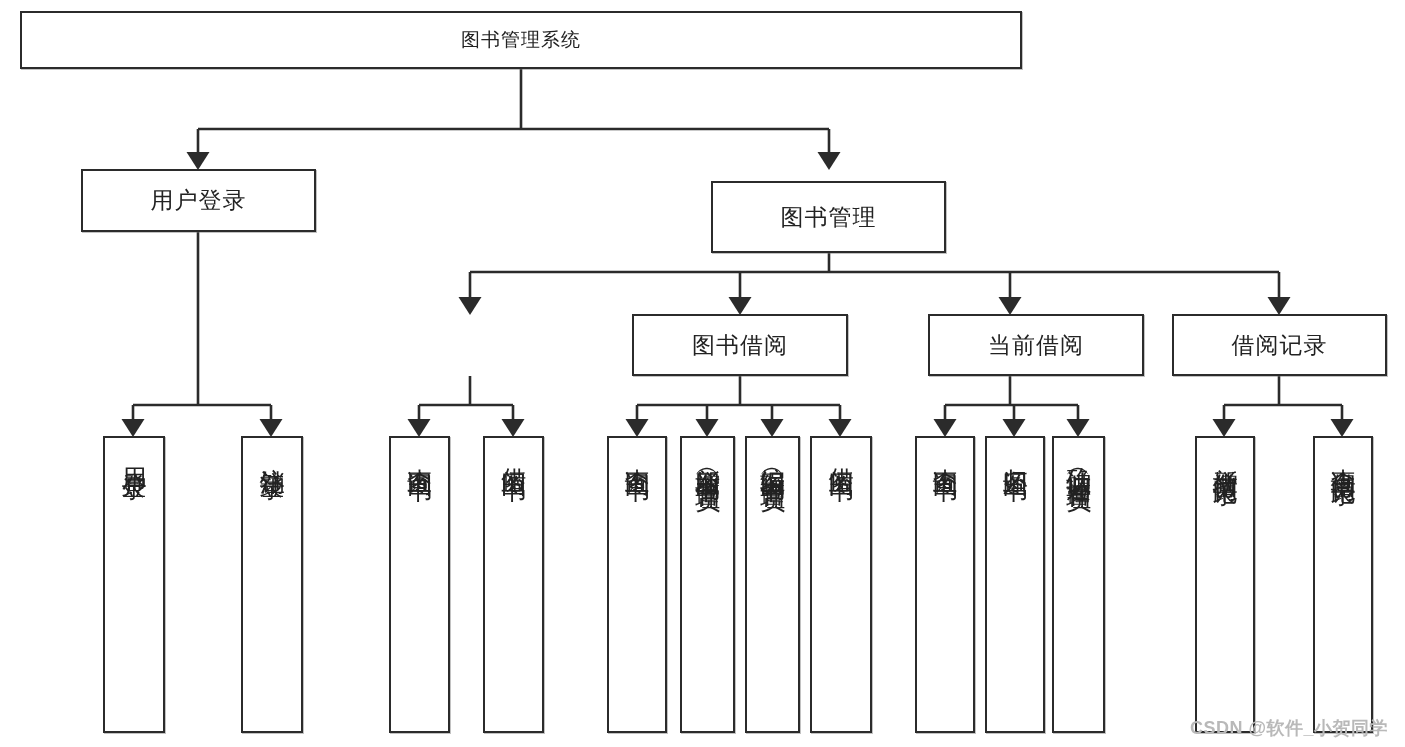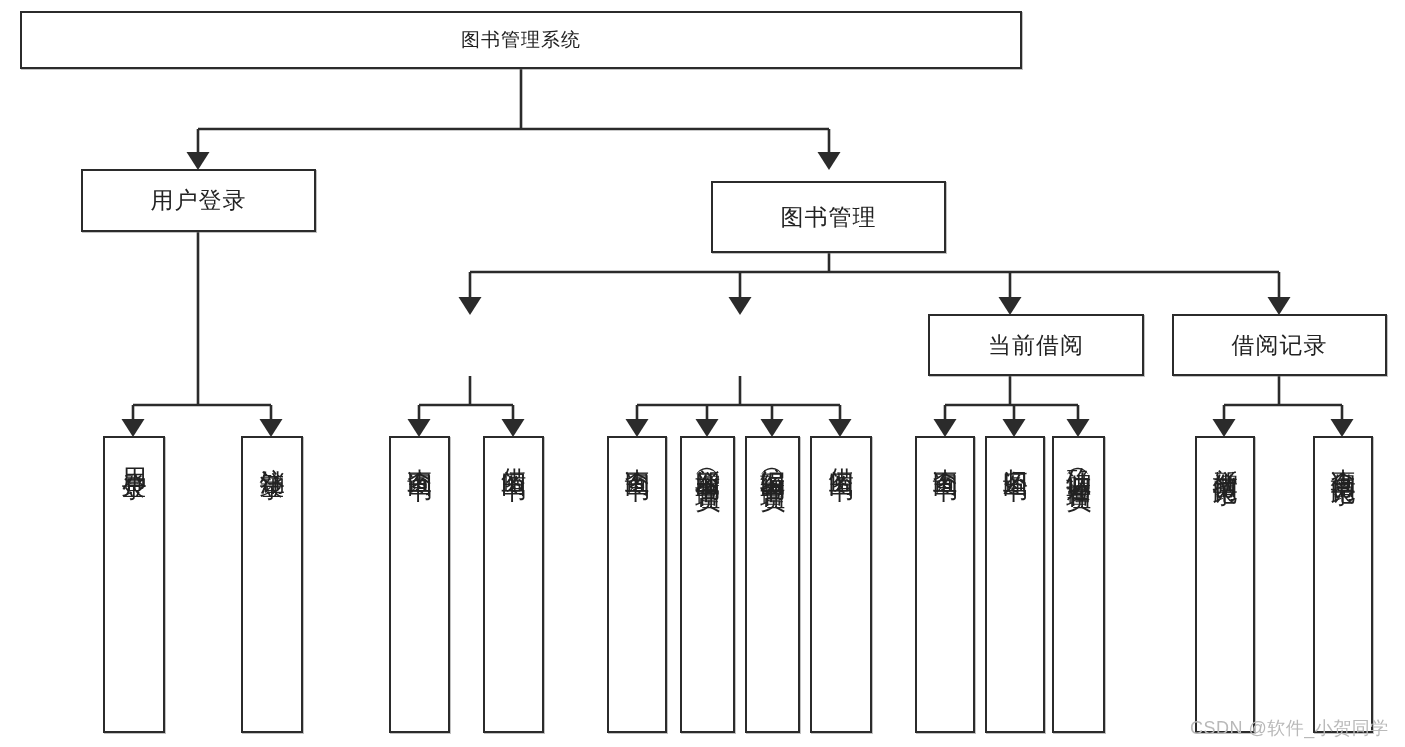--- a/index.html
+++ b/index.html
@@ -105,20 +105,23 @@
     <span class="lbl">图书管理系统</span>
   </div>
 
   <div class="node h" style="left:81px;top:169px;width:235px;height:63px;">
     <span class="lbl">用户登录</span>
   </div>
   <div class="node h" style="left:711px;top:157px;width:235px;height:72px;margin-top:24px;">
     <span class="lbl">图书管理</span>
   </div>
 
+  <div class="node h" style="left:632px;top:314px;width:216px;height:62px;">
+    <span class="lbl">图书借阅</span>
+  </div>
   <div class="node h" style="left:928px;top:314px;width:216px;height:62px;">
     <span class="lbl">当前借阅</span>
   </div>
   <div class="node h" style="left:1172px;top:314px;width:215px;height:62px;">
     <span class="lbl">借阅记录</span>
   </div>
 
   <div class="node v" style="left:103px;top:436px;width:62px;height:297px;">
     <span class="lbl">用户登录</span>
   </div>
@@ -156,15 +159,15 @@
     <span class="lbl">确认归还（管理员）</span>
   </div>
 
   <div class="node v" style="left:1195px;top:436px;width:60px;height:297px;">
     <span class="lbl">新增借阅记录</span>
   </div>
   <div class="node v" style="left:1313px;top:436px;width:60px;height:297px;">
     <span class="lbl">查询借阅记录</span>
   </div>
 
-  <div class="watermark" style="left:1190px;top:716px;">CSDN @软件_小贺同学</div>
+  <div class="watermark" style="left:1190px;top:716px;font-weight:bold;">CSDN @软件_小贺同学</div>
 
 </div>
 
 </body></html>

